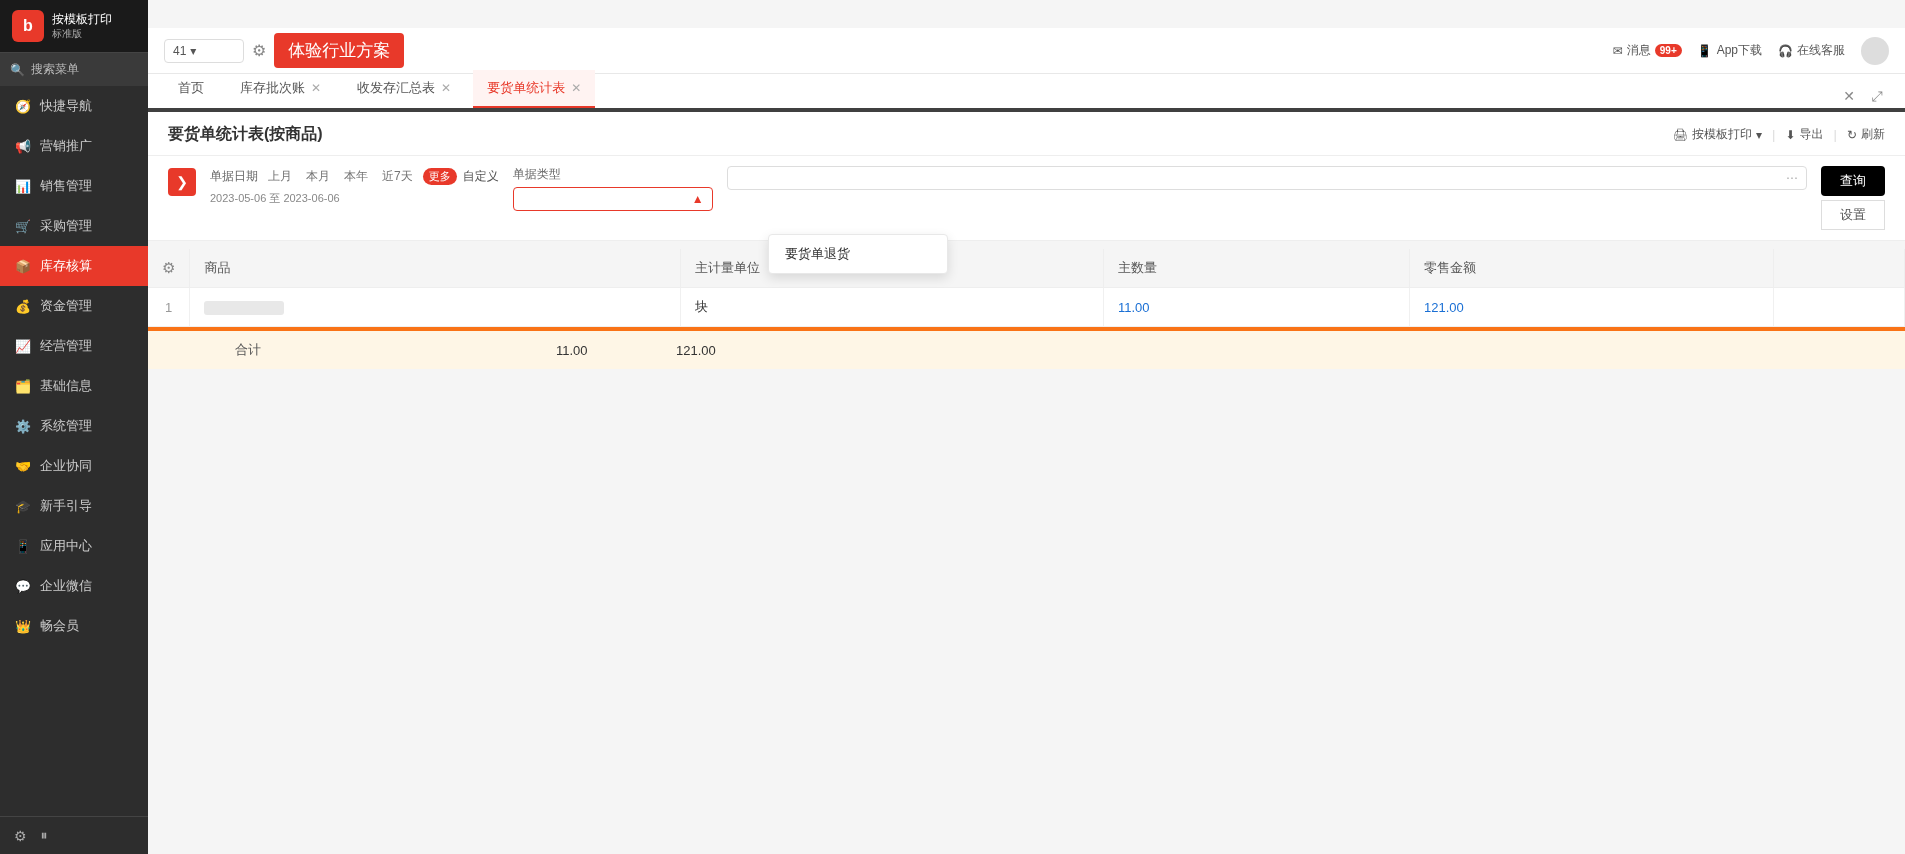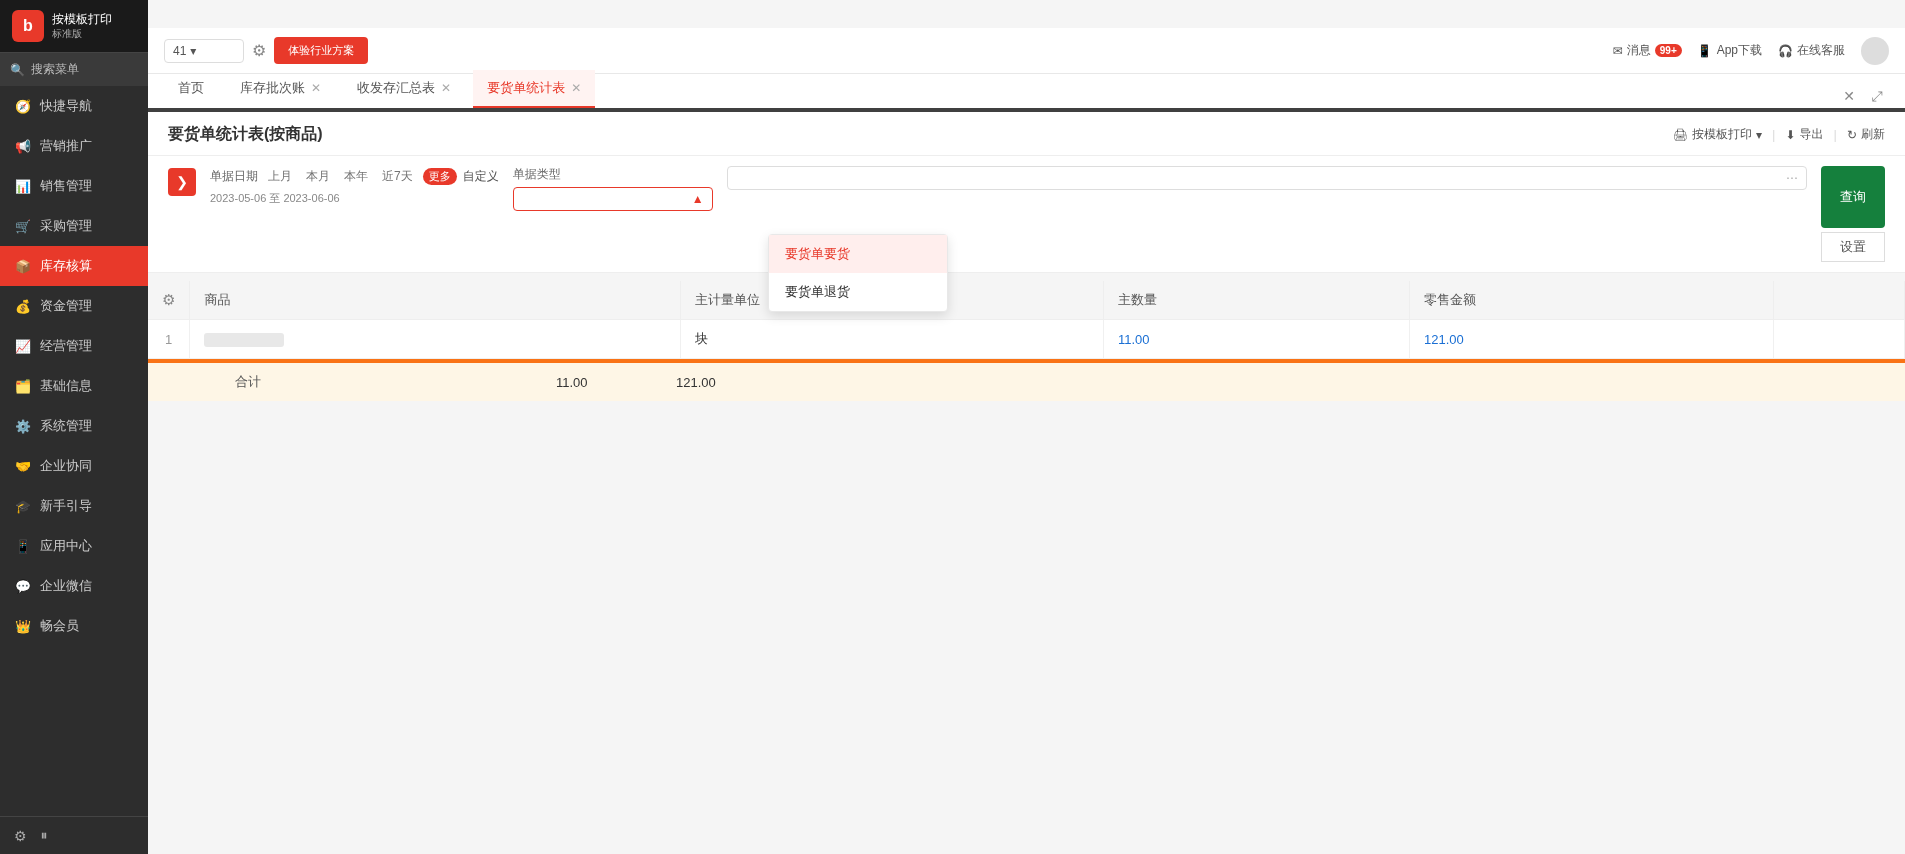--- a/index.html
+++ b/index.html
@@ -125,21 +125,21 @@
       color: #888;
       cursor: pointer;
       font-size: 16px;
     }
     .trial-btn {
       background: #e8392a;
       color: #fff;
       border: none;
       border-radius: 4px;
       padding: 6px 14px;
-      font-size: 11px;
+      font-size: 17px;
       cursor: pointer;
       white-space: nowrap;
     }
     .topbar-right {
       display: flex;
       align-items: center;
       gap: 16px;
     }
     .topbar-right-item {
       display: flex;
@@ -366,25 +366,25 @@
       color: #aaa;
       cursor: pointer;
     }
     .filter-actions {
       display: flex;
       flex-direction: column;
       gap: 4px;
       margin-left: auto;
     }
     .query-btn {
-      background: #15803d;
+      background: #000000;
       color: #fff;
       border: none;
       border-radius: 4px;
-      padding: 22px 18px;
+      padding: 6px 18px;
       font-size: 13px;
       cursor: pointer;
     }
     .settings-btn {
       background: #fff;
       color: #555;
       border: 1px solid #ddd;
       border-radius: 0;
       padding: 5px 18px;
       font-size: 13px;
@@ -653,23 +653,20 @@
           <span class="more-dots">⋯</span>
         </div>
       </div>
 
       <div class="filter-actions">
         <button class="query-btn">查询</button>
         <button class="settings-btn">设置</button>
       </div>
 
       <div class="dropdown-overlay">
-        <div class="dropdown-item selected">
-          <span>要货单要货</span>
-        </div>
         <div class="dropdown-item">
           <span>要货单退货</span>
         </div>
       </div>
     </div>
 
     <div class="table-wrap">
       <table class="data-table">
         <thead>
           <tr>

